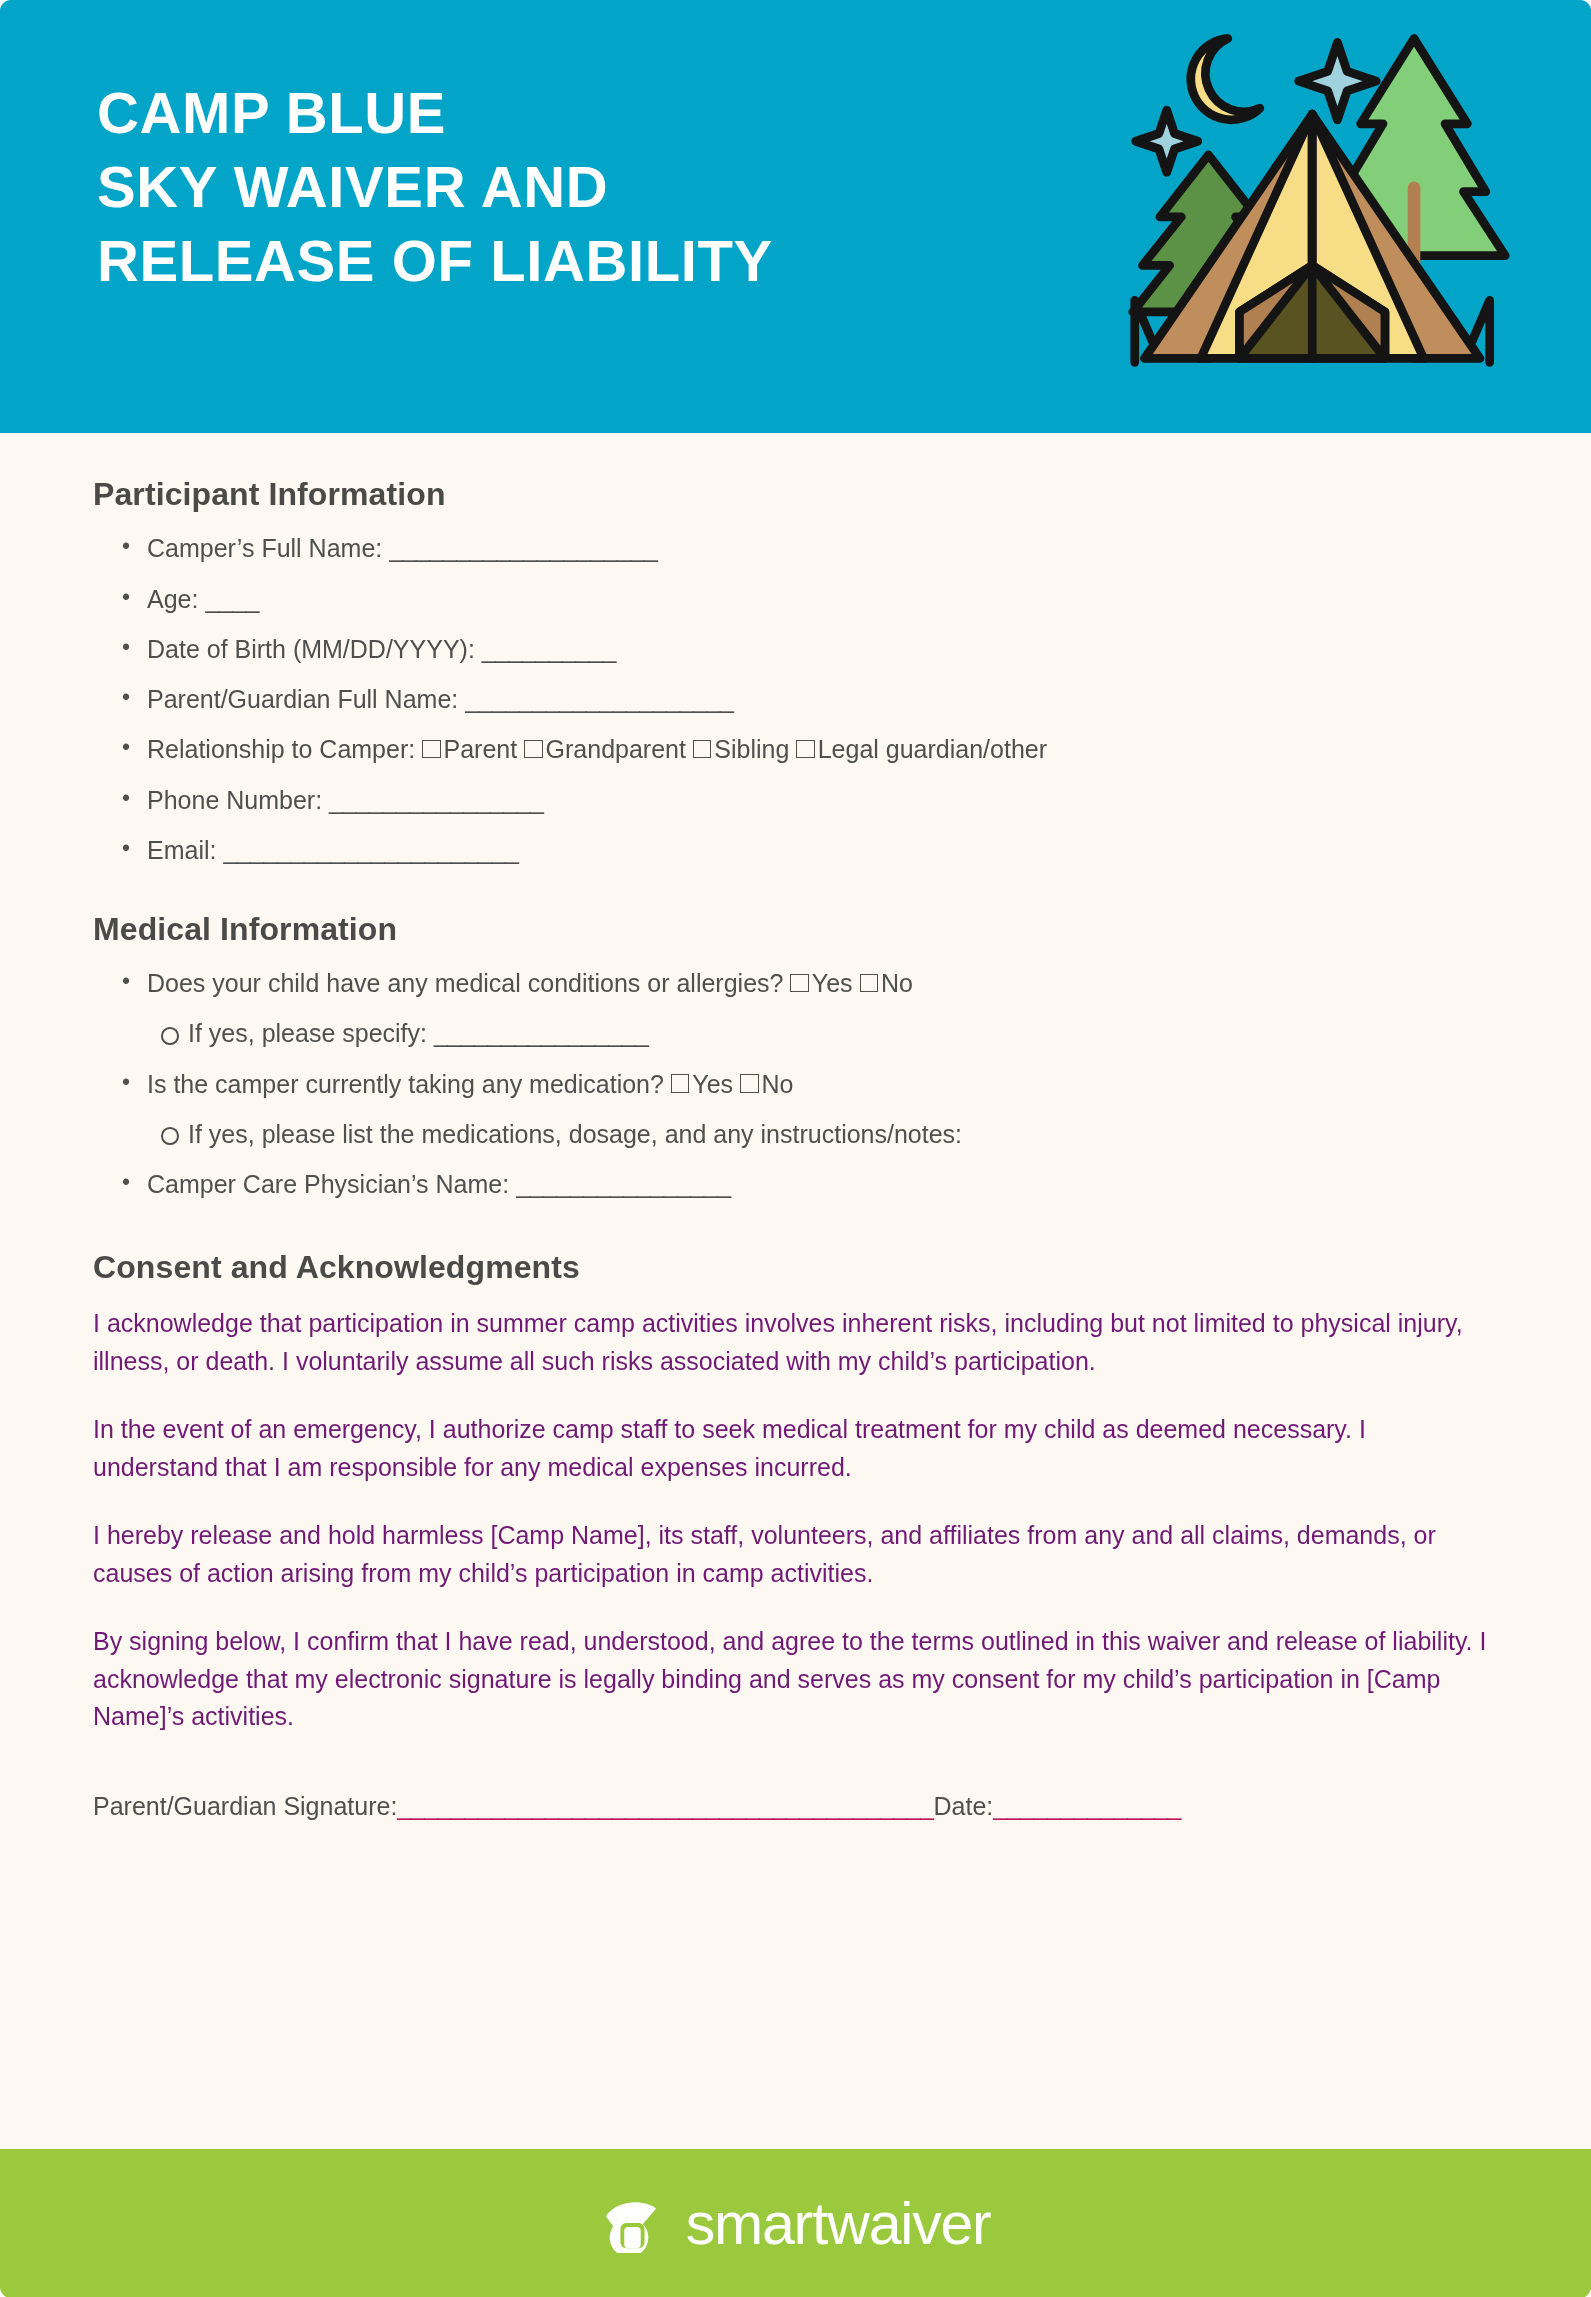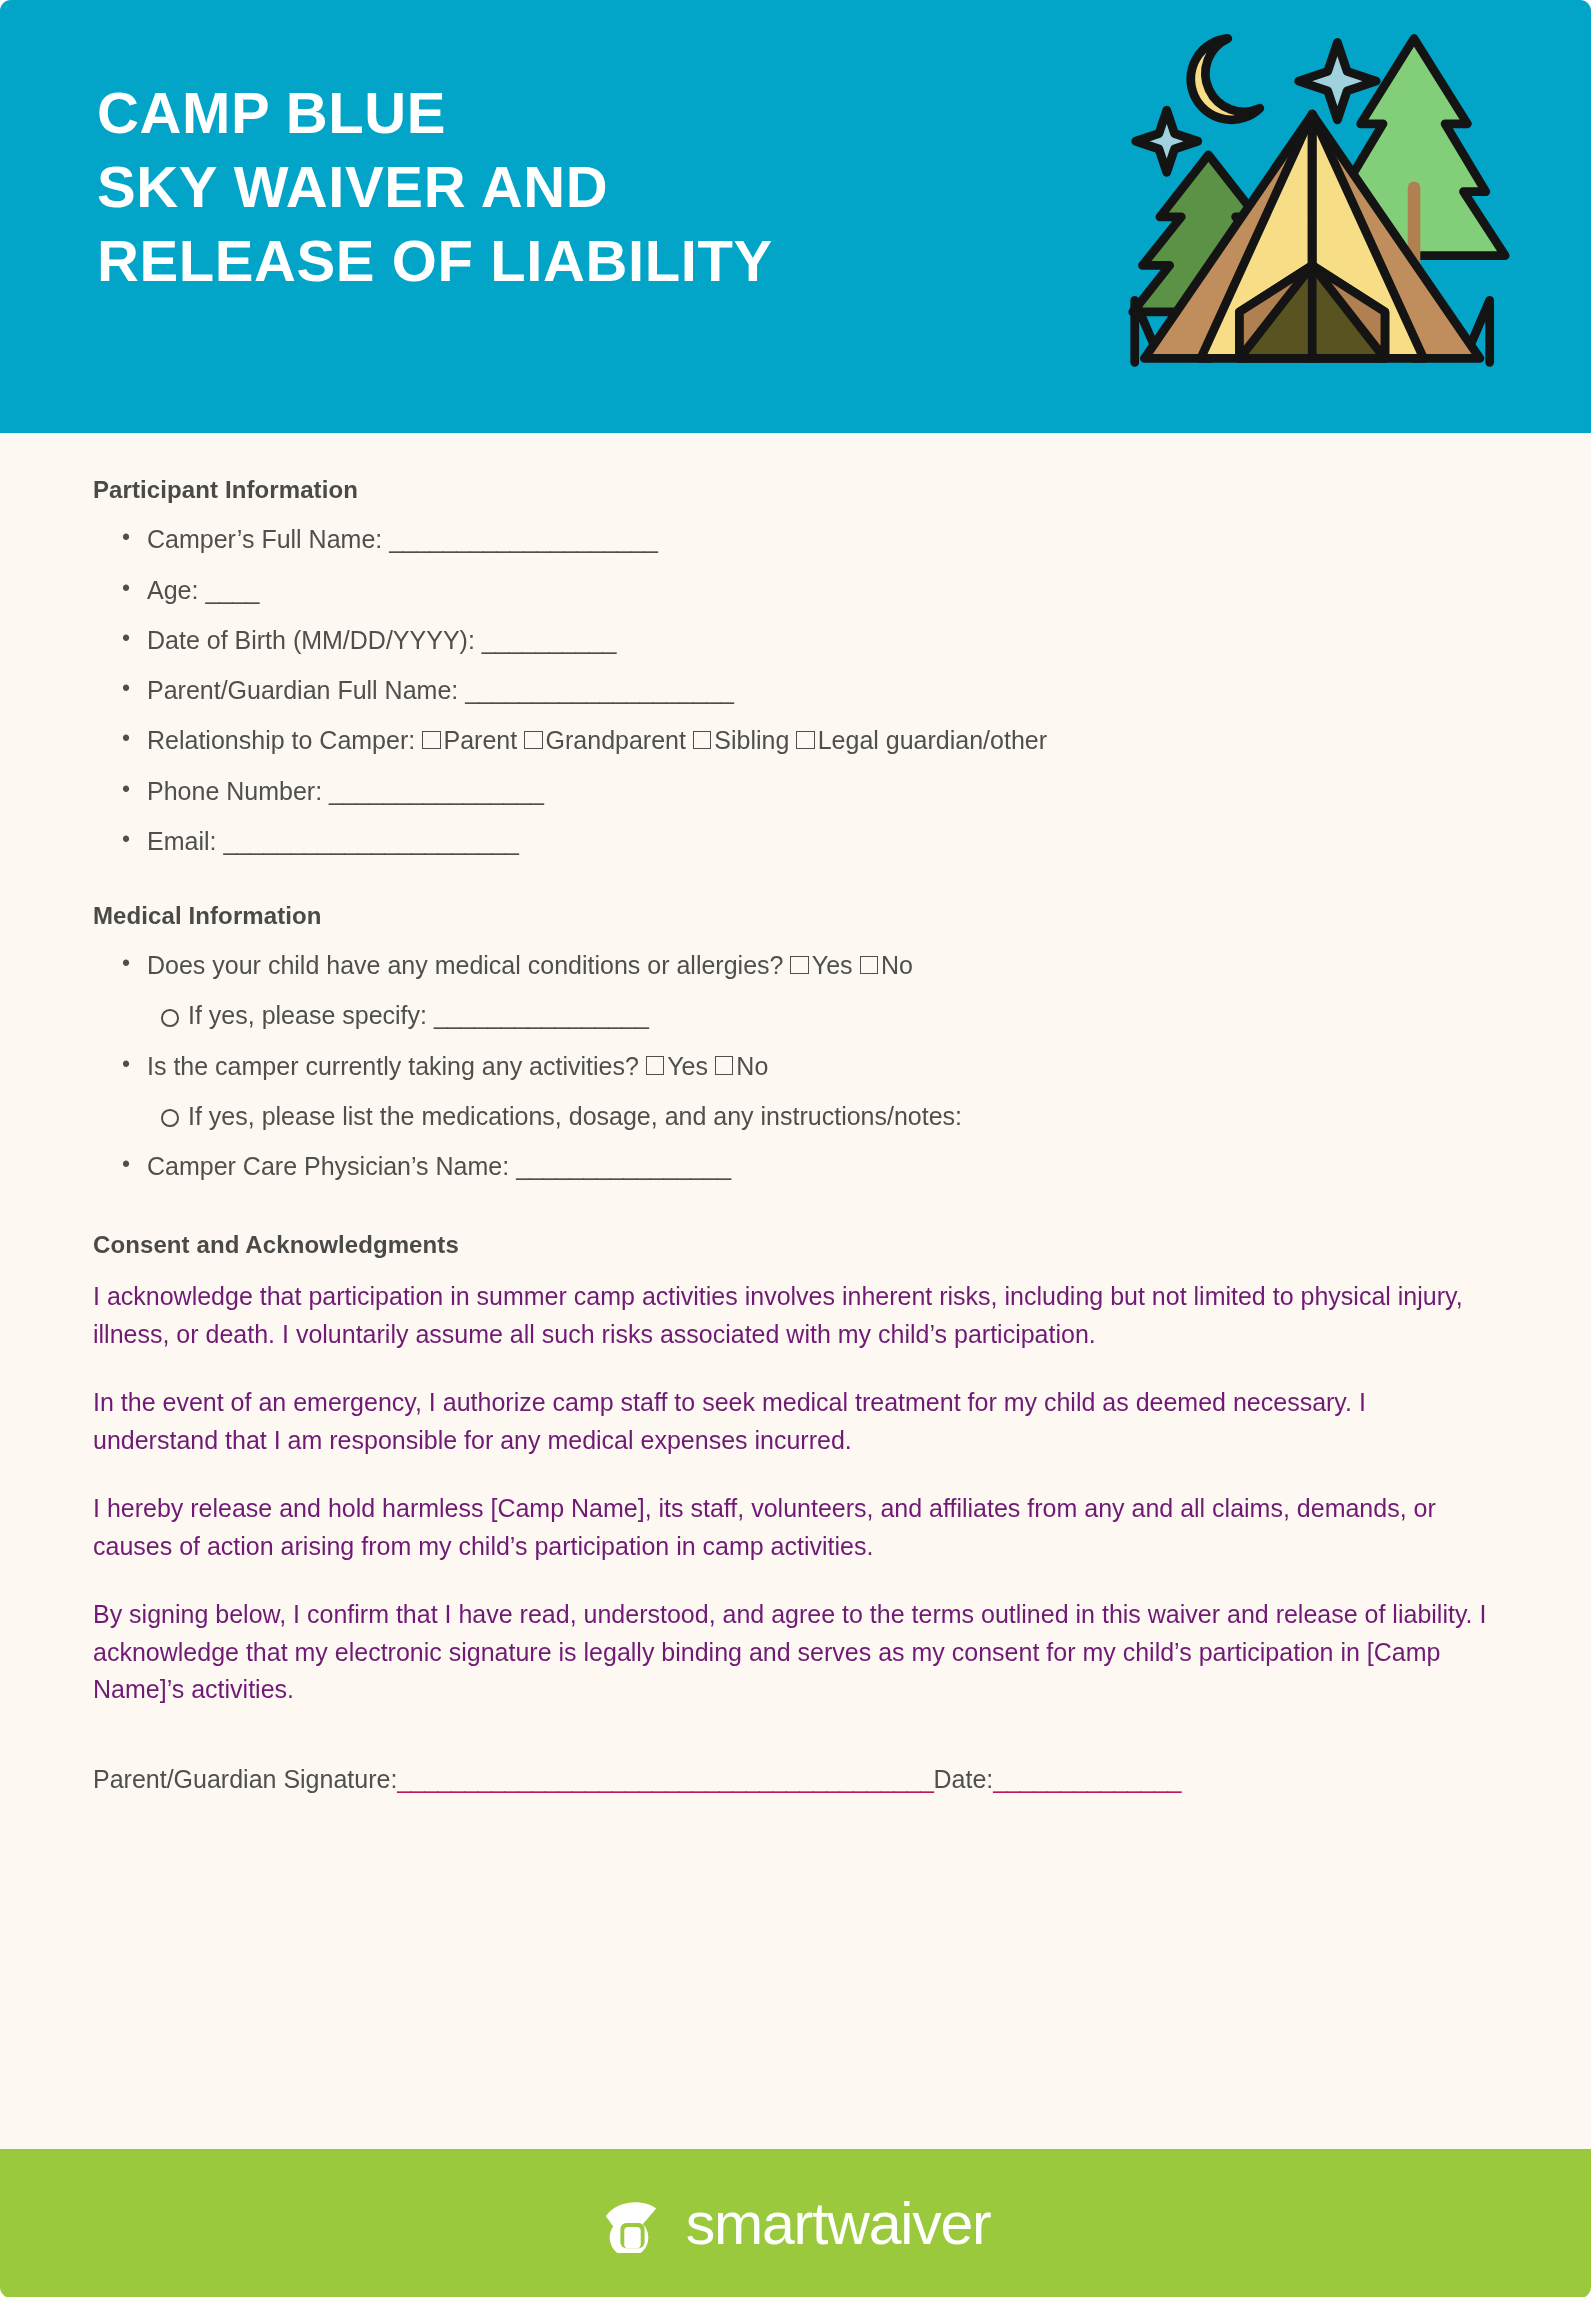--- a/index.html
+++ b/index.html
@@ -45,21 +45,21 @@
     width: 417px;
     height: 417px;
   }
 
   
   .body {
     padding: 43px 93px 0 93px;
   }
   .section-title {
     color: #4a4a48;
-    font-size: 24px;
+    font-size: 32px;
     font-weight: bold;
     margin: 0 0 19.4px 0;
     letter-spacing: 0.1px;
   }
   .section-title.medical { margin-top: 43px; }
   .section-title.consent { margin-top: 47px; }
 
   ul.fields {
     list-style: none;
     margin: 0;
@@ -224,21 +224,21 @@
 
     <h2 class="section-title medical">Medical Information</h2>
     <ul class="fields">
       <li>
         <span>Does your child have any medical conditions or allergies? </span><span class="cbox"></span><span>Yes</span>&nbsp;<span class="cbox"></span><span>No</span>
       </li>
       <li class="sub">
         <span>If yes, please specify: </span><span class="blank">________________</span>
       </li>
       <li>
-        <span>Is the camper currently taking any activities?  </span><span class="cbox"></span><span>Yes</span>&nbsp;<span class="cbox"></span><span>No</span>
+        <span>Is the camper currently taking any medication?  </span><span class="cbox"></span><span>Yes</span>&nbsp;<span class="cbox"></span><span>No</span>
       </li>
       <li class="sub">
         <span>If yes, please list the medications, dosage, and any instructions/notes:</span><span class="blank"></span>
       </li>
       <li>
         <span>Camper Care Physician’s Name: </span><span class="blank">________________</span>
       </li>
     </ul>
 
     <h2 class="section-title consent">Consent and Acknowledgments</h2>

